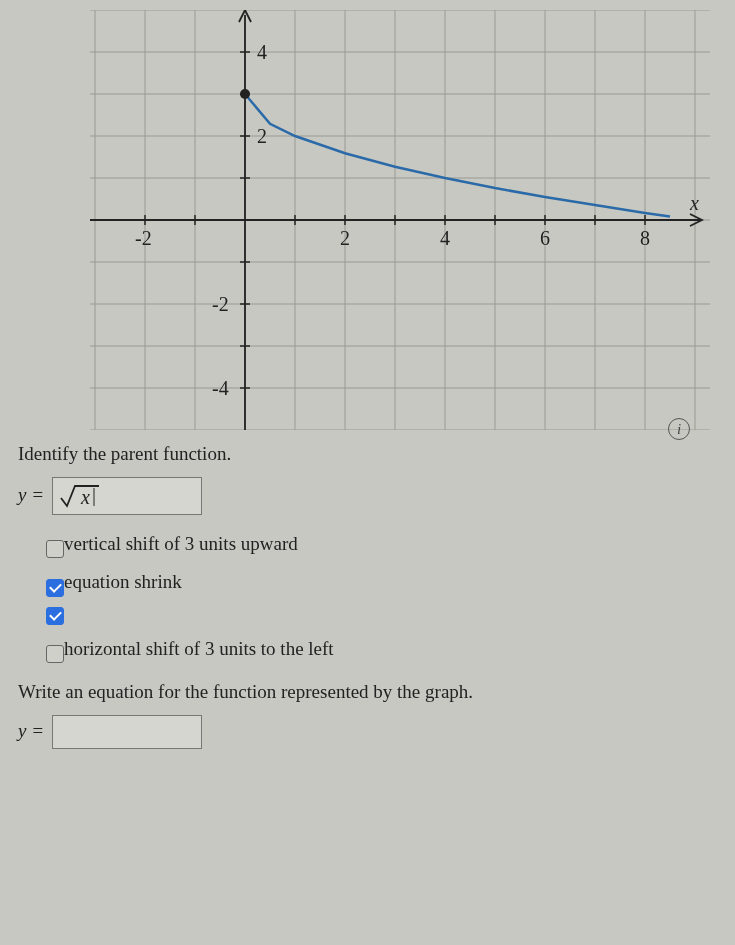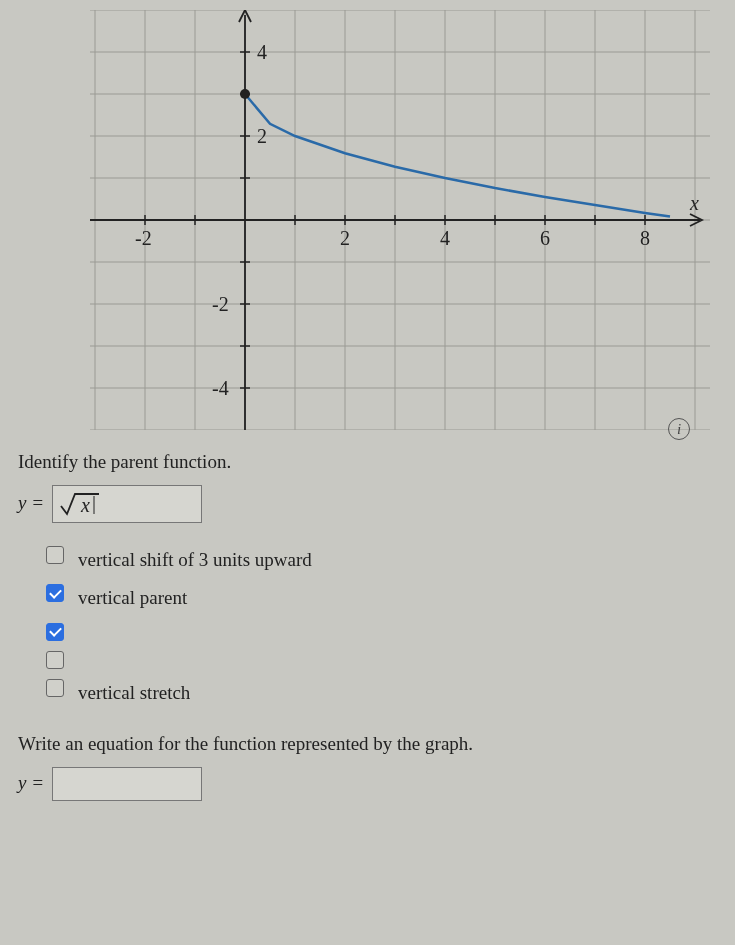--- a/index.html
+++ b/index.html
@@ -31,21 +31,21 @@
     display: flex;
     align-items: center;
     justify-content: center;
     font-style: italic;
     font-family: serif;
     font-size: 15px;
     color: #444;
     cursor: pointer;
   }
   .section {
-    margin: 18px 8px;
+    margin: 10px 8px;
     font-size: 19px;
     line-height: 1.5;
   }
   .eq-row {
     display: flex;
     align-items: center;
     gap: 8px;
     margin-top: 8px;
   }
   .eq-label { font-style: italic; font-size: 19px; }
@@ -62,22 +62,22 @@
     border: 1px solid #777;
     background: #d6d6d0;
     height: 34px;
     width: 150px;
   }
   .math-value { display: flex; align-items: center; font-size: 20px; }
   .sqrt-svg { display: inline-block; }
   .options { margin: 6px 0 0 28px; }
   .option-row {
     display: flex;
-    align-items: flex-start;
-    gap: 14px;
+    align-items: flex-end;
+    gap: 0;
     padding: 5px 0;
     font-size: 19px;
   }
   .checkbox {
     width: 18px;
     height: 18px;
     border: 1.5px solid #666;
     border-radius: 3px;
     display: flex;
     align-items: center;
@@ -214,31 +214,28 @@
 </div>
 
 <div class="section">
   <div class="options" id="options-list">
       <div class="option-row">
         <div class="checkbox"></div>
         <span>vertical shift of 3 units upward</span>
       </div>
       <div class="option-row">
         <div class="checkbox checked"></div>
-        <span>vertical parent</span>
+        <span>equation shrink</span>
       </div>
       <div class="option-row">
         <div class="checkbox checked"></div>
       </div>
       <div class="option-row">
         <div class="checkbox"></div>
-      </div>
-      <div class="option-row">
-        <div class="checkbox"></div>
-        <span>vertical stretch</span>
+        <span>horizontal shift of 3 units to the left</span>
       </div>
     </div>
 </div>
 
 <div class="section">
   <div>Write an equation for the function represented by the graph.</div>
   <div class="eq-row">
     <span class="eq-label">y =</span>
     <div class="input-box-empty">
       <span></span>

